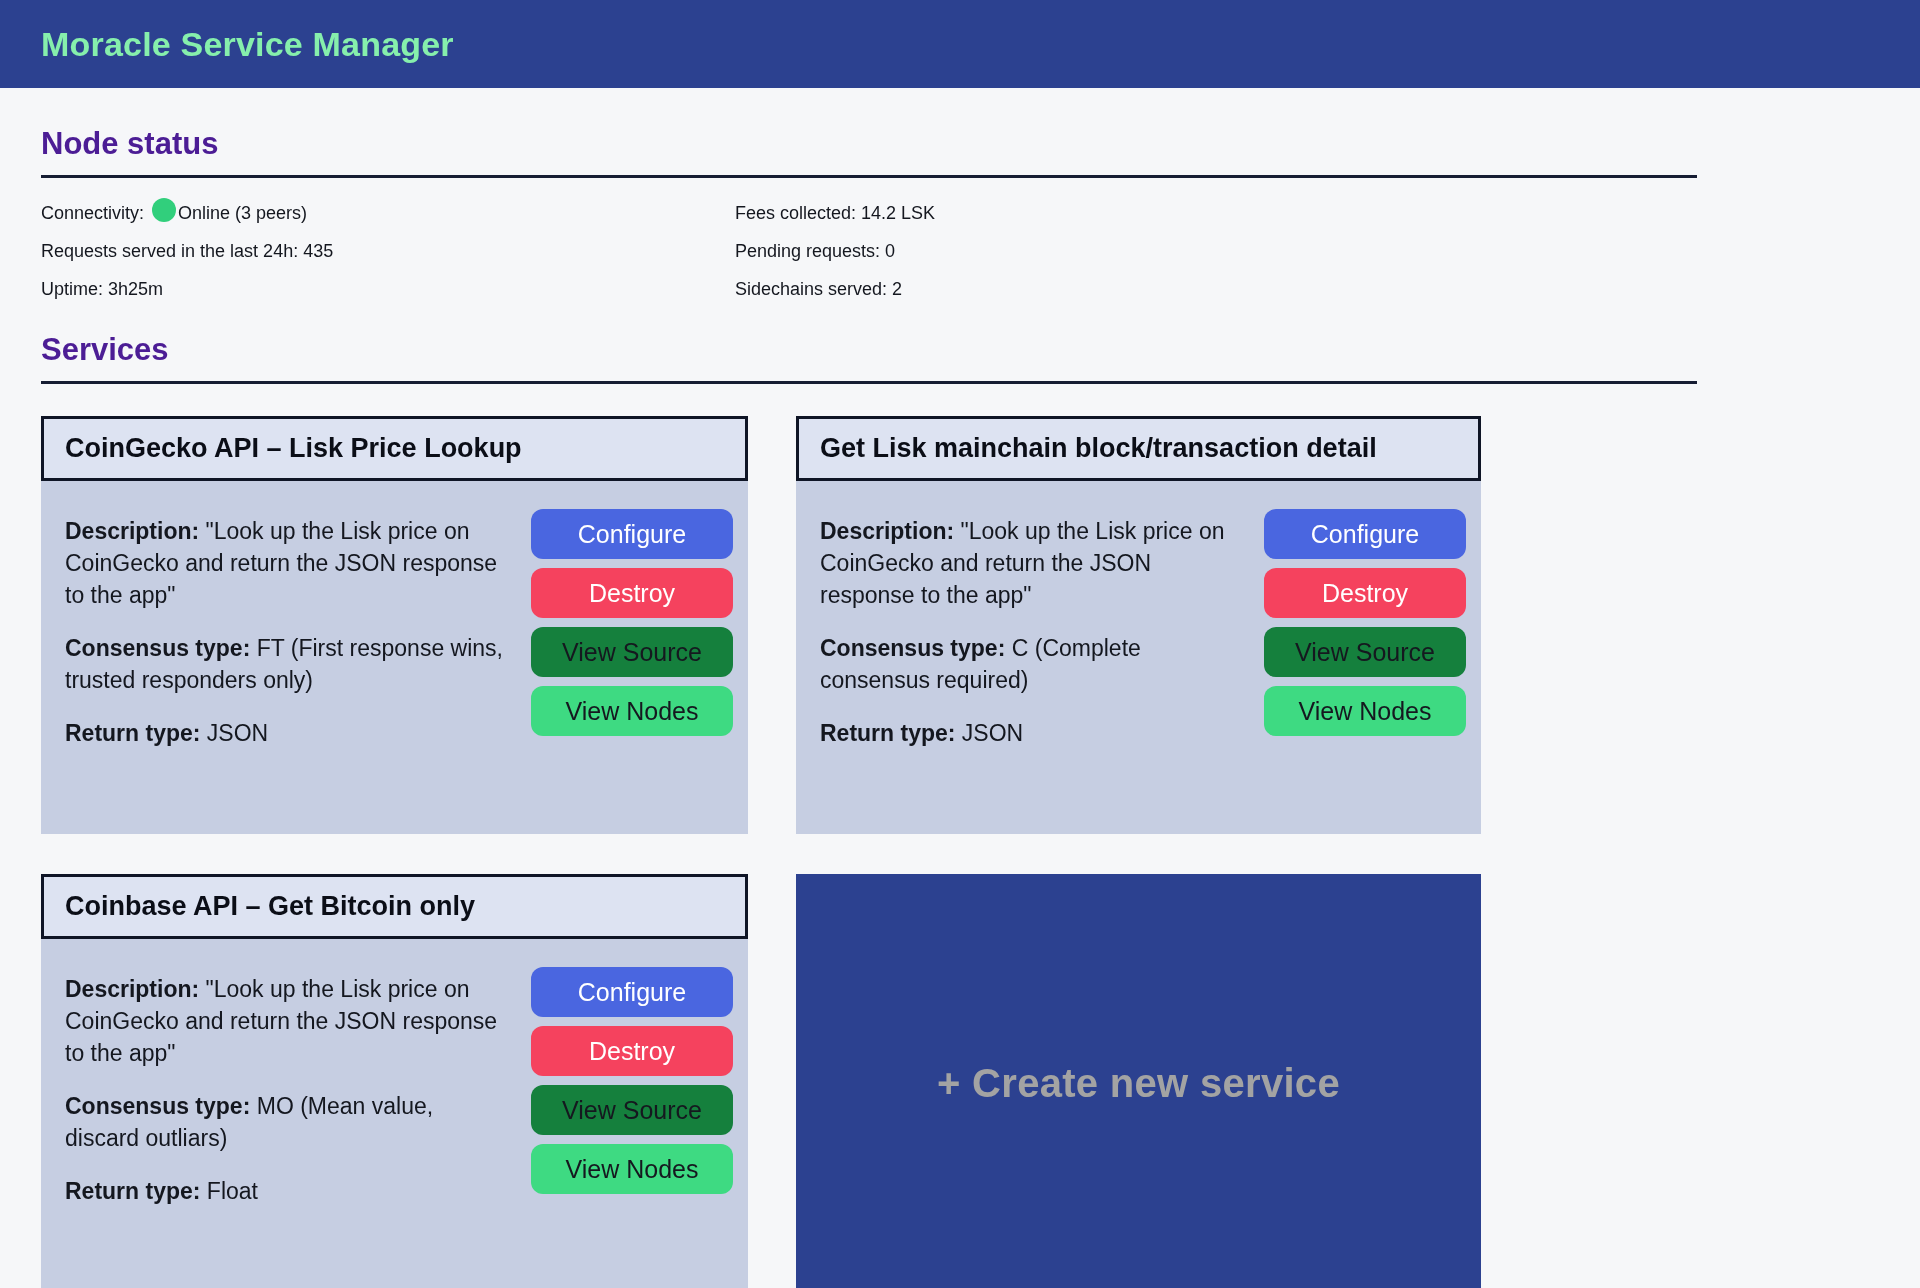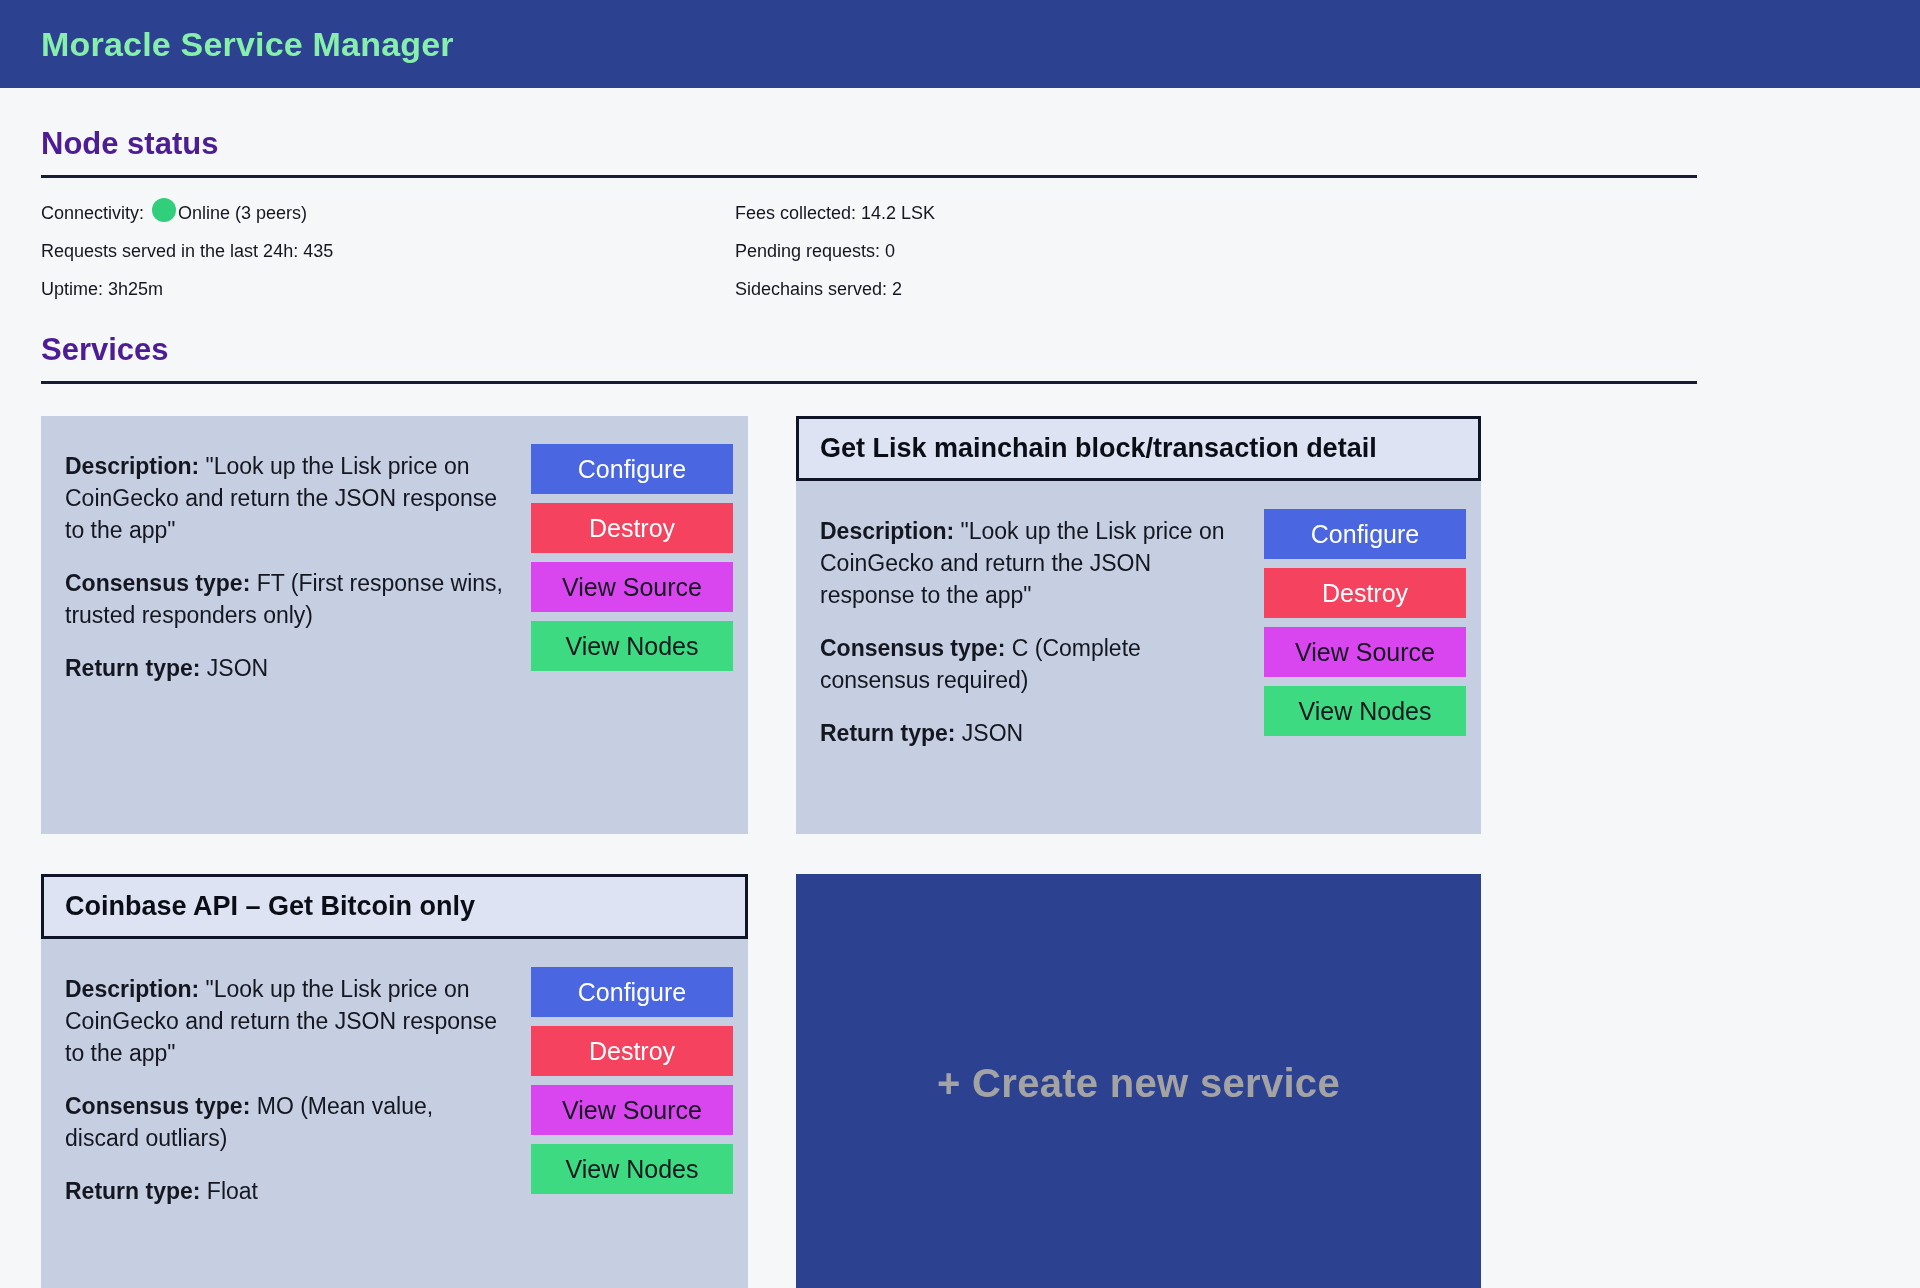--- a/index.html
+++ b/index.html
@@ -101,32 +101,32 @@
     flex: none;
     display: flex;
     flex-direction: column;
     gap: 9px;
   }
   .btn {
     width: 202px;
     height: 50px;
     flex: none;
     border: none;
-    border-radius: 0;
+    border-radius: 12px;
     font-family: "Liberation Sans", sans-serif;
     font-size: 25px;
     cursor: pointer;
     display: flex;
     align-items: center;
     justify-content: center;
     padding: 0;
   }
   .btn-configure { background: #4a66e0; color: #ffffff; }
   .btn-destroy { background: #f5425e; color: #ffffff; }
-  .btn-view-source { background: #d946ef; color: #15181f; }
+  .btn-view-source { background: #15803d; color: #15181f; }
   .btn-view-nodes { background: #3eda82; color: #15181f; }
   
   .create-card {
     height: 418px;
     background: #2c4190;
     display: flex;
     align-items: center;
     justify-content: center;
     cursor: pointer;
   }
@@ -159,20 +159,23 @@
       <div>Pending requests: 0</div>
       <div>Sidechains served: 2</div>
     </div>
   </div>
 
   <h2 class="section-heading" id="services-heading">Services</h2>
 
   <div class="cards-grid">
 
     <section class="card">
+      <div class="card-header">
+        <span>CoinGecko API – Lisk Price Lookup</span>
+      </div>
       <div class="card-body">
         <div class="card-text">
           <p><strong>Description:</strong> <span>"Look up the Lisk price on CoinGecko and return the JSON response to the app"</span></p>
           <p><strong>Consensus type:</strong> <span>FT (First response wins, trusted responders only)</span></p>
           <p><strong>Return type:</strong> <span>JSON</span></p>
         </div>
         <div class="card-buttons">
           <button class="btn btn-configure">Configure</button>
           <button class="btn btn-destroy">Destroy</button>
           <button class="btn btn-view-source">View Source</button>

